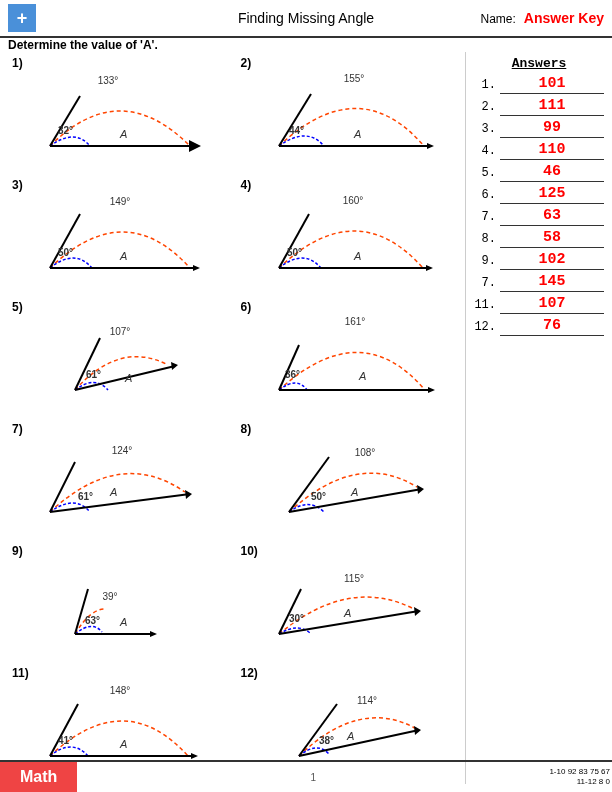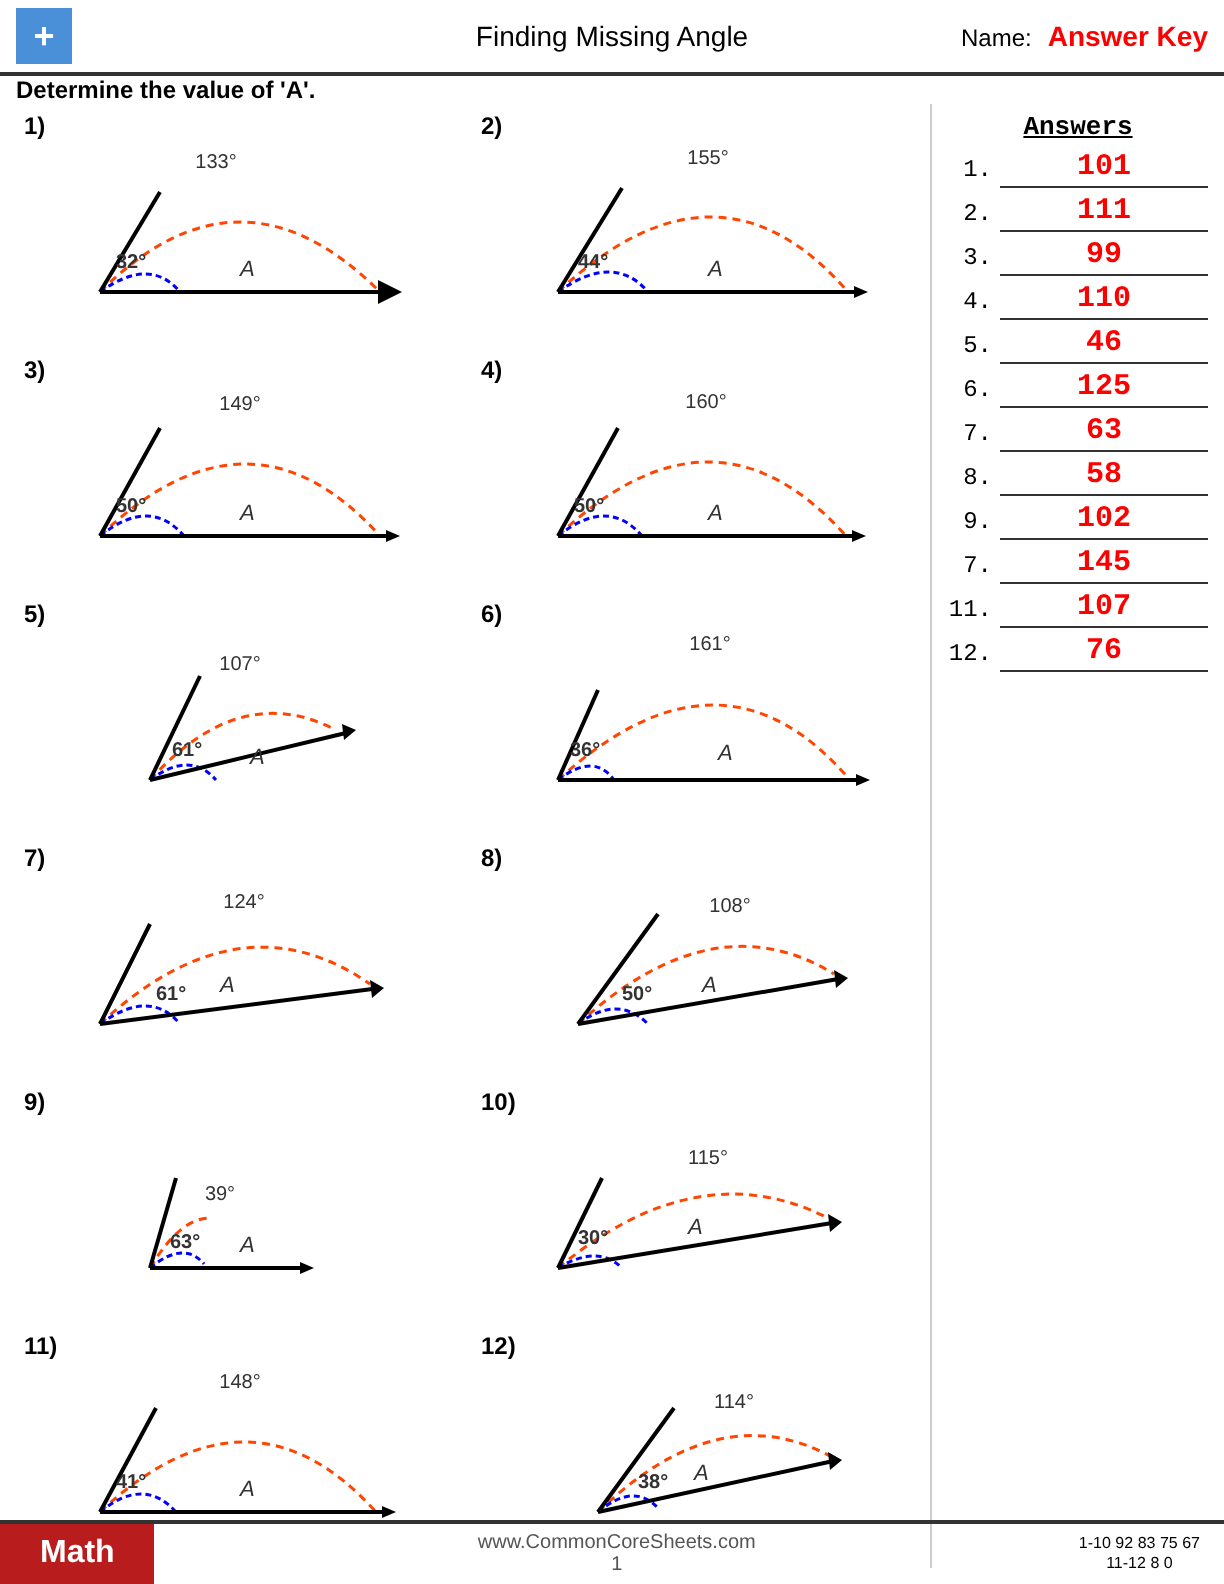--- a/index.html
+++ b/index.html
@@ -129,39 +129,39 @@
       position: absolute;
       bottom: 0;
       left: 0;
       width: 612px;
       height: 32px;
       display: flex;
       align-items: center;
       border-top: 2px solid #333;
     }
     #math-badge {
-      background: #b91c1c;
+      background: #ef4444;
       color: white;
       font-weight: bold;
       font-size: 16px;
       padding: 4px 20px;
       height: 100%;
       display: flex;
       align-items: center;
     }
     #footer-center {
       flex: 1;
       text-align: center;
       font-size: 10px;
       color: #555;
     }
     #footer-right {
       font-size: 8px;
-      text-align: center;
-      padding-right: 12px;
+      text-align: right;
+      padding-right: 2px;
       line-height: 1.3;
     }
 
     
     .diagram-svg {
       position: absolute;
       top: 14px;
       left: 16px;
     }
 
@@ -434,21 +434,20 @@
                      <span class="answer-line">76</span>
         </div>
       </div>
   </div>
 
 </div>
 
 <div id="footer">
   <div id="math-badge">Math</div>
   <div id="footer-center">
-    <div>www.CommonCoreSheets.com</div>
     <div>1</div>
   </div>
   <div id="footer-right">
     <div>
       <span>1-10</span>
       <span>92</span>
       <span>83</span>
       <span>75</span>
       <span>67</span>
     </div>

